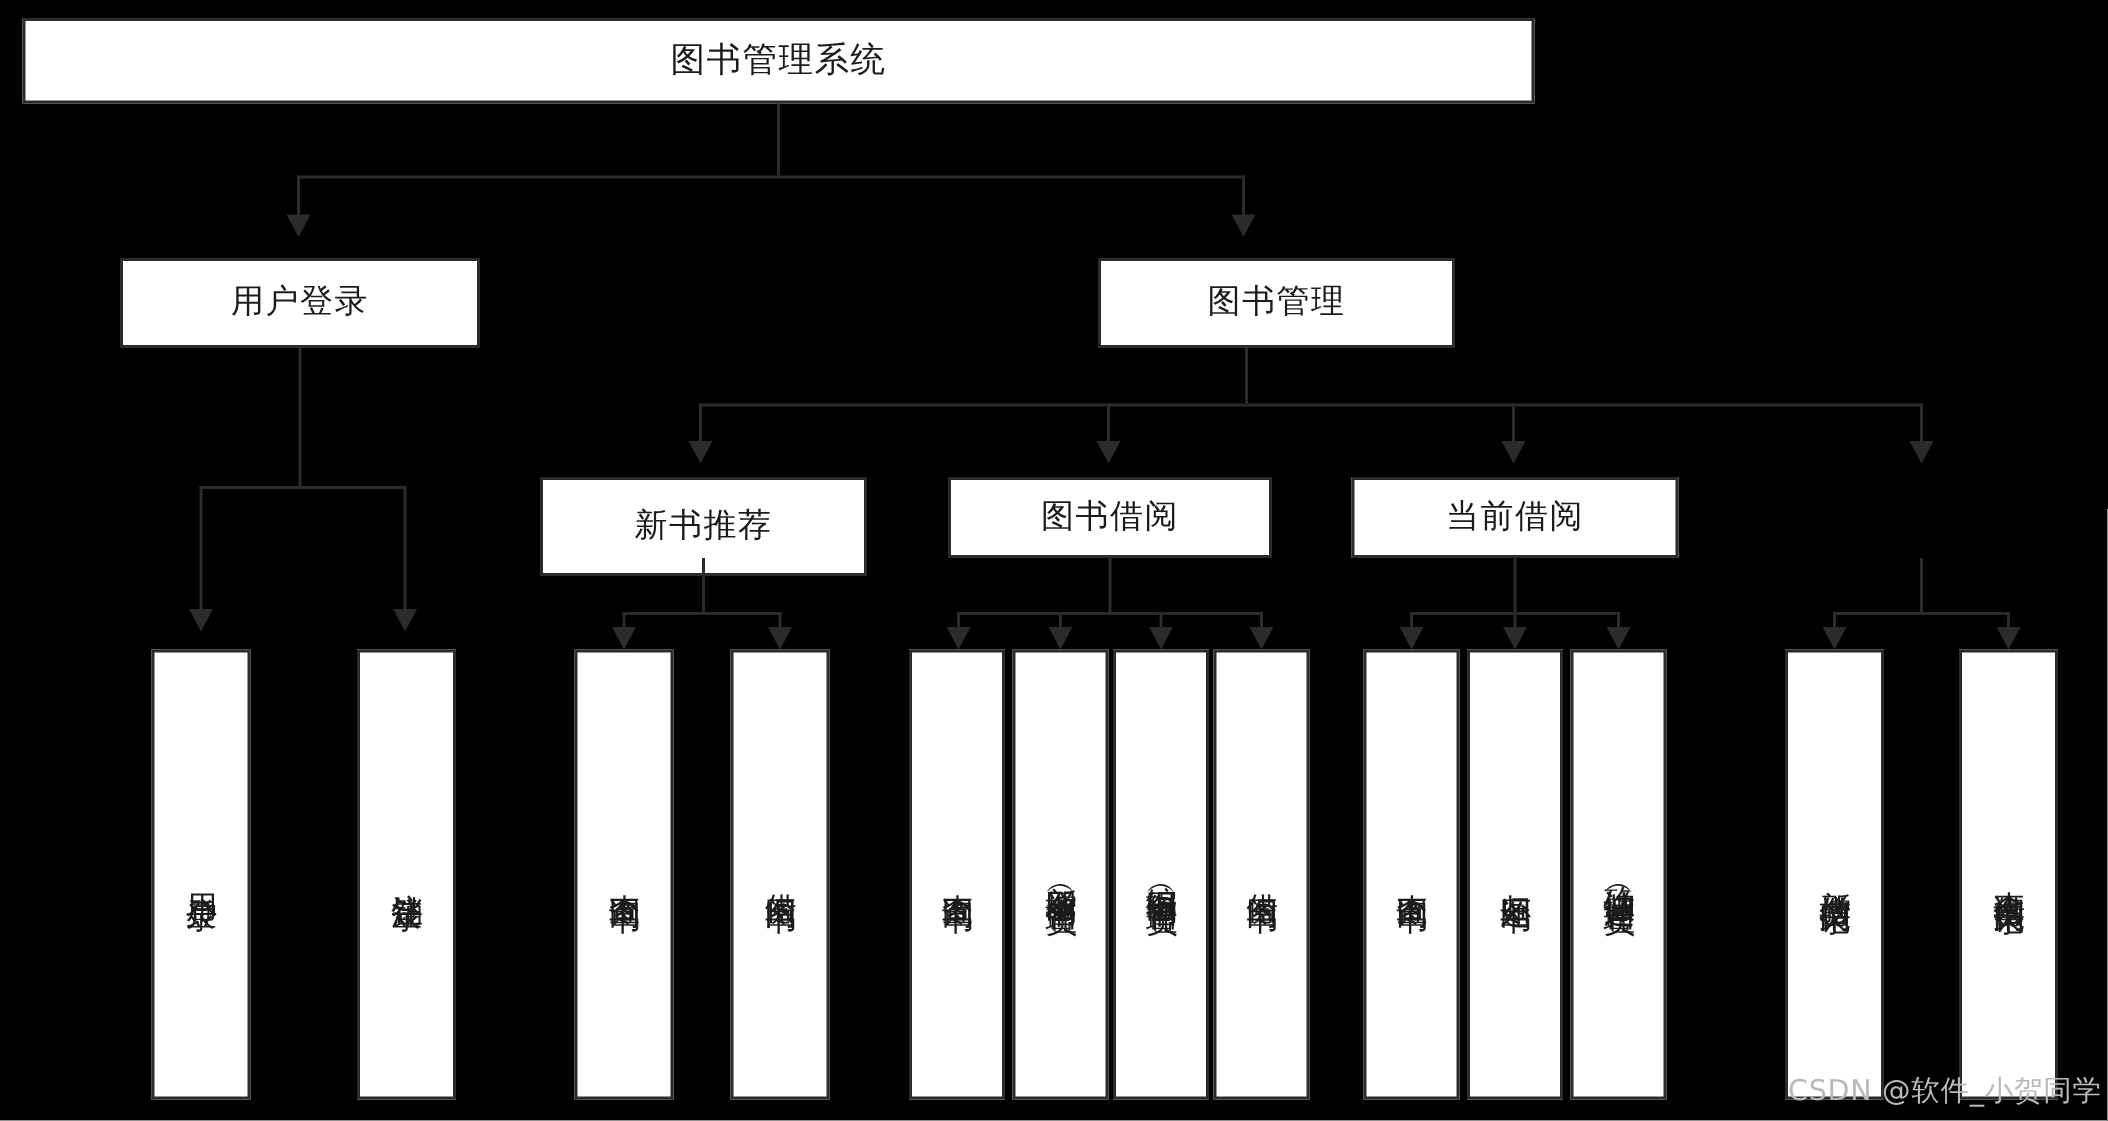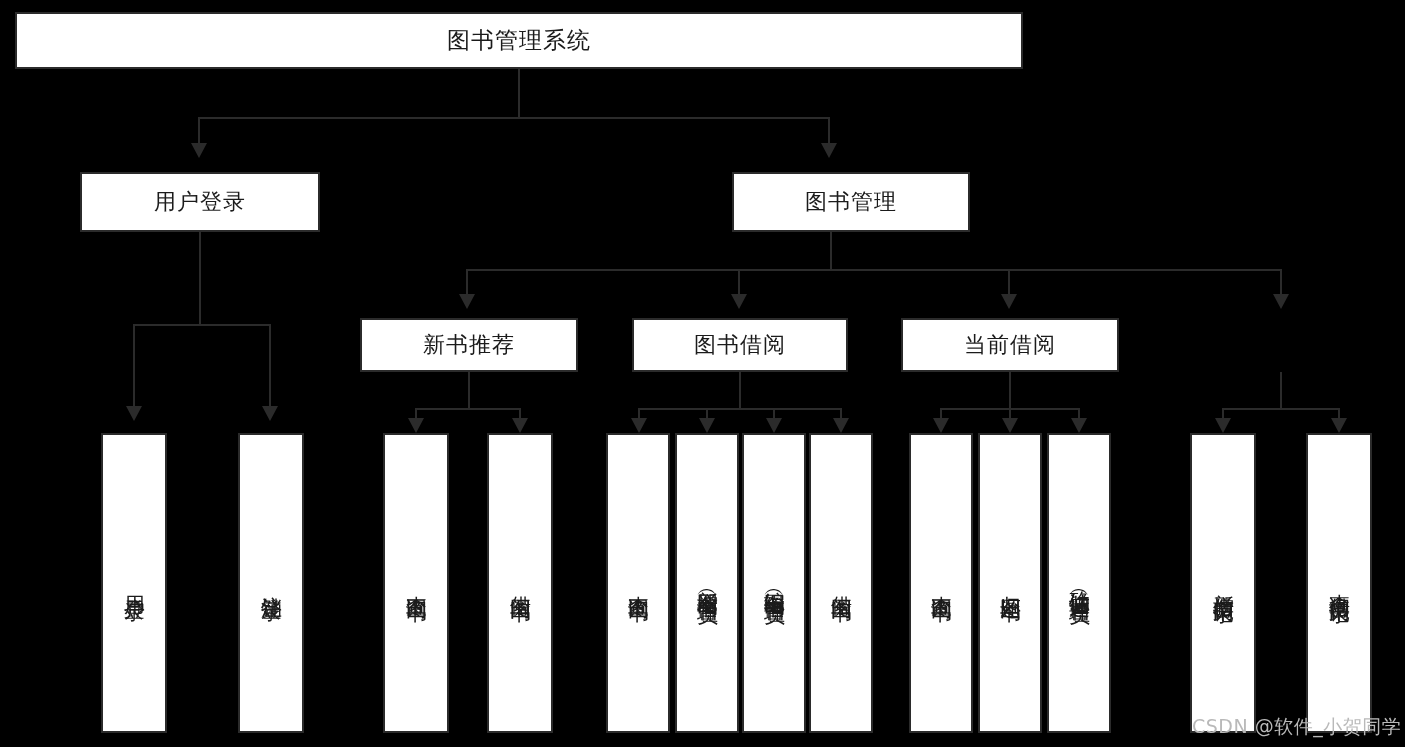--- a/index.html
+++ b/index.html
@@ -118,21 +118,21 @@
   <div class="hline" style="left:466px; top:269px; width:816px; height:2px;"></div>
   <div class="vline" style="left:466px; top:269px; width:2px; height:27px;"></div>
   <div class="arrow" style="left:459px; top:294px;"></div>
   <div class="vline" style="left:738px; top:269px; width:2px; height:27px;"></div>
   <div class="arrow" style="left:731px; top:294px;"></div>
   <div class="vline" style="left:1008px; top:269px; width:2px; height:27px;"></div>
   <div class="arrow" style="left:1001px; top:294px;"></div>
   <div class="vline" style="left:1280px; top:269px; width:2px; height:27px;"></div>
   <div class="arrow" style="left:1273px; top:294px;"></div>
 
-  <div class="node h" style="left:360px; top:318px; width:218px; height:54px;">
+  <div class="node h" style="left:360px; top:318px; width:218px; height:66px;">
     <span class="label">新书推荐</span>
   </div>
   <div class="node h" style="left:901px; top:318px; width:218px; height:54px;">
     <span class="label">当前借阅</span>
   </div>
   <div class="node h" style="left:632px; top:318px; width:216px; height:54px;">
     <span class="label">图书借阅</span>
   </div>
 
   <div class="vline" style="left:468px; top:372px; width:2px; height:36px;"></div>

